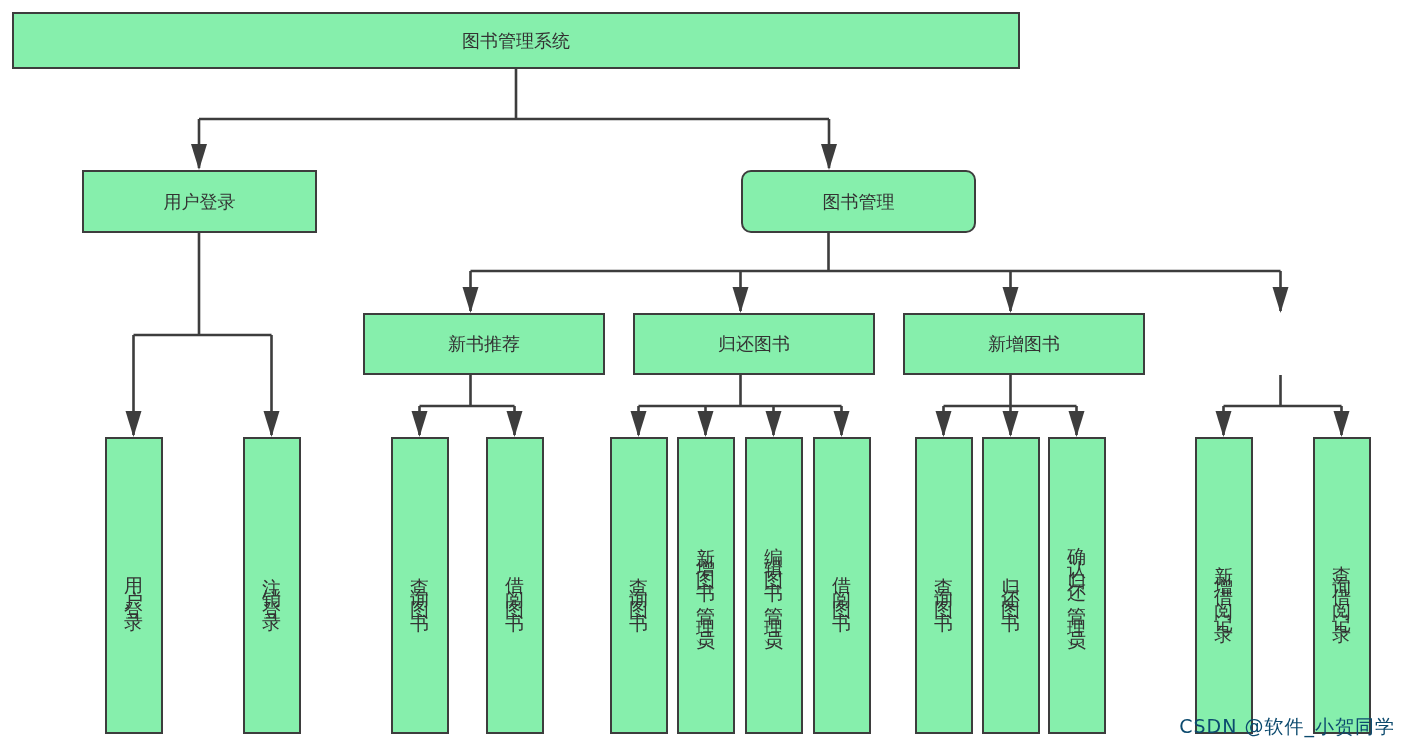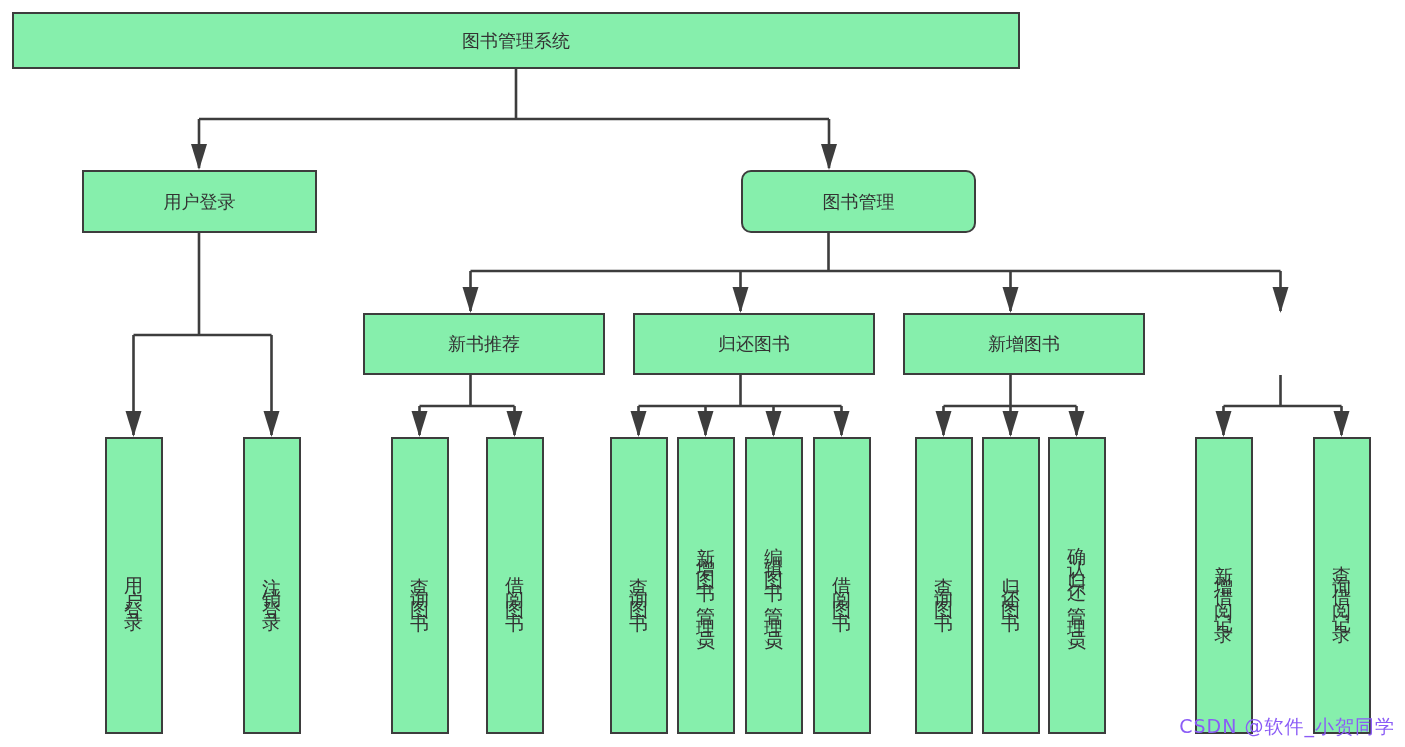--- a/index.html
+++ b/index.html
@@ -67,21 +67,21 @@
   .leaf.p8  { left: 915px; }
   .leaf.p9  { left: 982px; }
   .leaf.p10 { left: 1048px; }
   .leaf.p11 { left: 1195px; }
   .leaf.p12 { left: 1313px; }
 
   .watermark {
     position: absolute;
     right: 10px;
     bottom: 7px;
-    color: #8b5cf6;
+    color: #0c4a6e;
     font-size: 19px;
     letter-spacing: 1px;
     white-space: nowrap;
   }
 </style>
 </head>
 <body>
 
 <div class="canvas">
 

